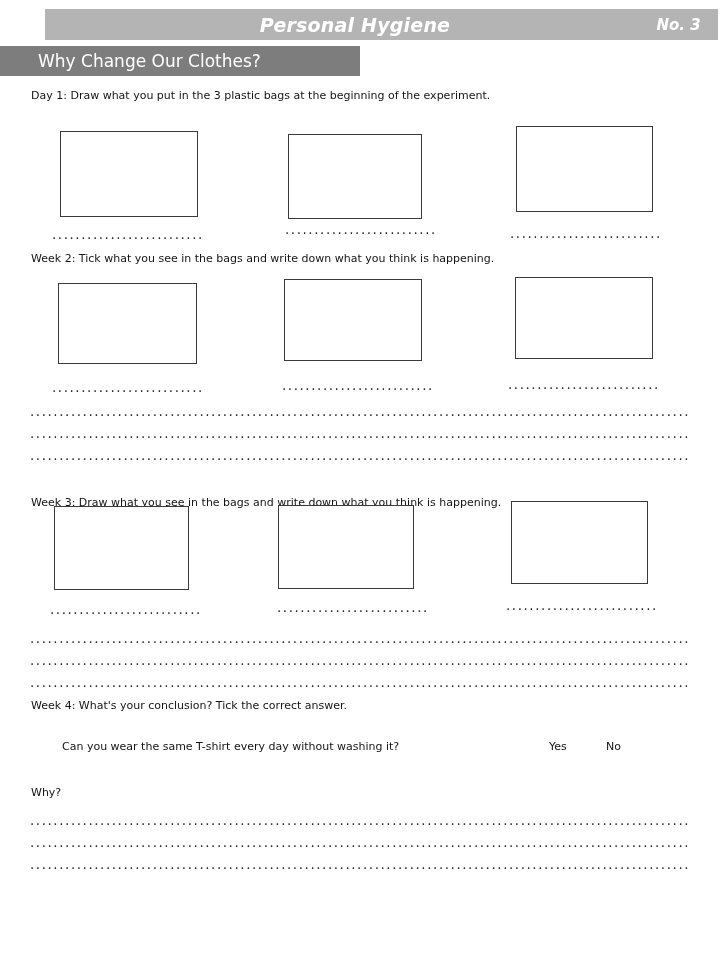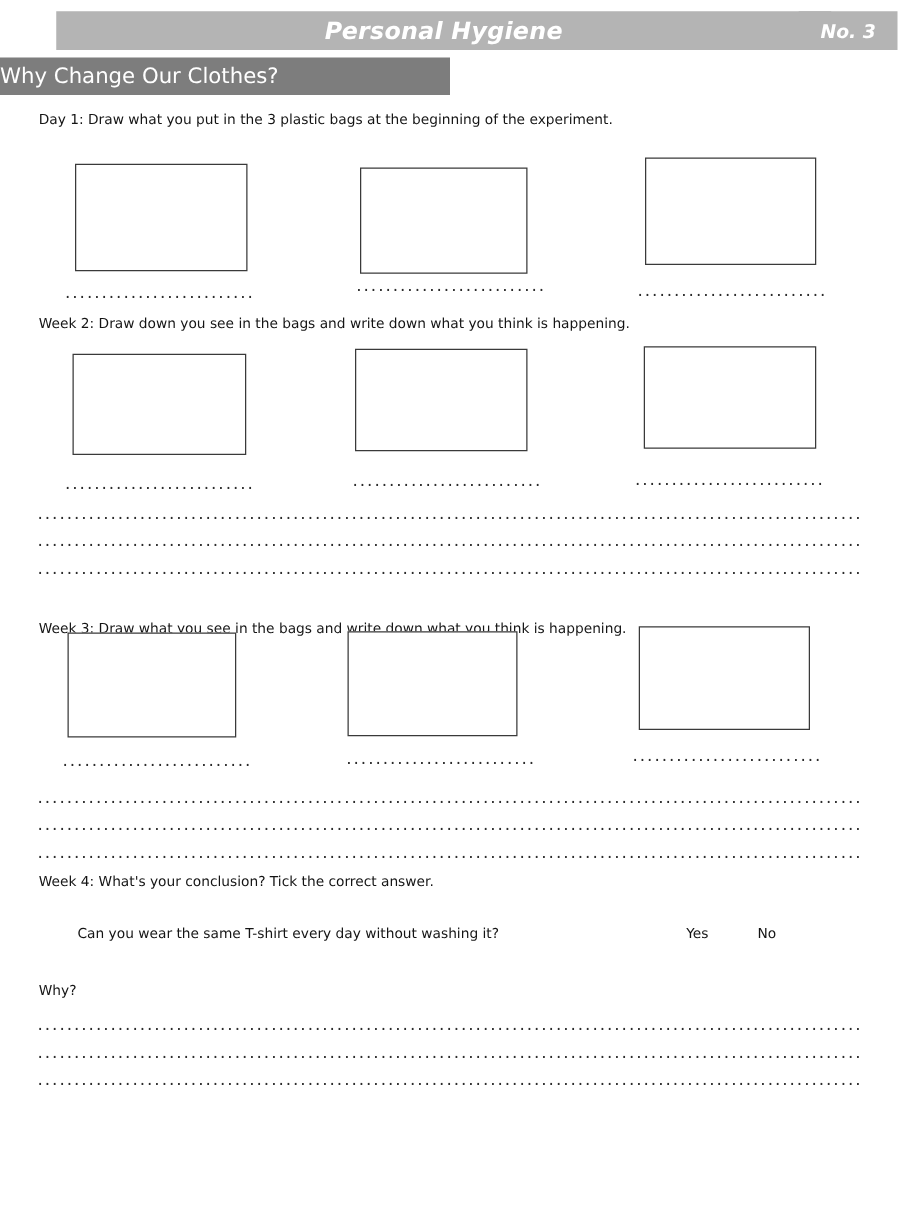--- a/index.html
+++ b/index.html
@@ -62,20 +62,21 @@
     width: 360px;
     height: 30px;
     background: #7d7d7d;
     display: flex;
     align-items: center;
   }
   .subtitle-bar .subtitle-text {
     color: #ffffff;
     font-size: 17px;
     font-weight: normal;
+    padding-left: 38px;
     white-space: nowrap;
   }
 
   
   .prompt {
     position: absolute;
     left: 31px;
     font-size: 11px;
     line-height: 1.2;
     white-space: nowrap;
@@ -138,21 +139,21 @@
 <div class="prompt" style="top:89px;">Day 1: Draw what you put in the 3 plastic bags at the beginning of the experiment.</div>
 
 <div class="draw-box" style="left:60px;  top:131px; width:138px; height:86px;"></div>
 <div class="draw-box" style="left:288px; top:134px; width:134px; height:85px;"></div>
 <div class="draw-box" style="left:516px; top:126px; width:137px; height:86px;"></div>
 
 <div class="dots dots-short" style="left:52px;  top:228px;">...........................</div>
 <div class="dots dots-short" style="left:285px; top:223px;">...........................</div>
 <div class="dots dots-short" style="left:510px; top:227px;">...........................</div>
 
-<div class="prompt" style="top:252px;">Week 2: Draw down you see in the bags and write down what you think is happening.</div>
+<div class="prompt" style="top:252px;">Week 2: Tick what you see in the bags and write down what you think is happening.</div>
 
 <div class="draw-box" style="left:58px;  top:283px; width:139px; height:81px;"></div>
 <div class="draw-box" style="left:284px; top:279px; width:138px; height:82px;"></div>
 <div class="draw-box" style="left:515px; top:277px; width:138px; height:82px;"></div>
 
 <div class="dots dots-short" style="left:52px;  top:381px;">...........................</div>
 <div class="dots dots-short" style="left:282px; top:379px;">...........................</div>
 <div class="dots dots-short" style="left:508px; top:378px;">...........................</div>
 
 <div class="dots dots-full" style="left:30px; top:405px;">......................................................................................................................................</div>

